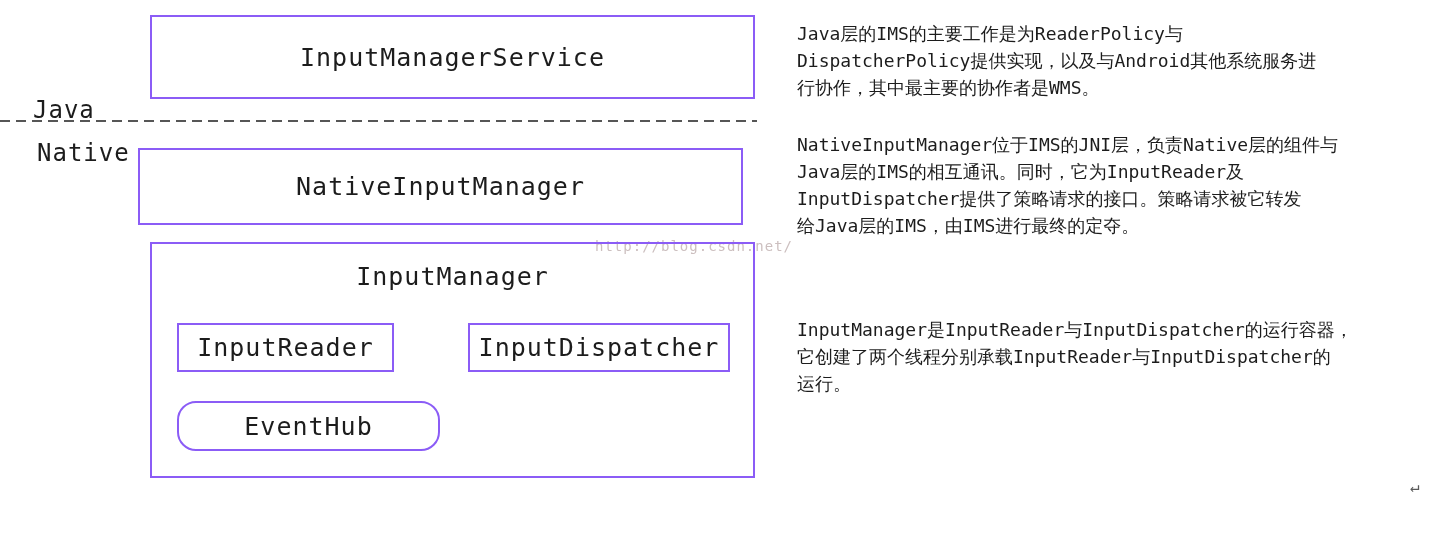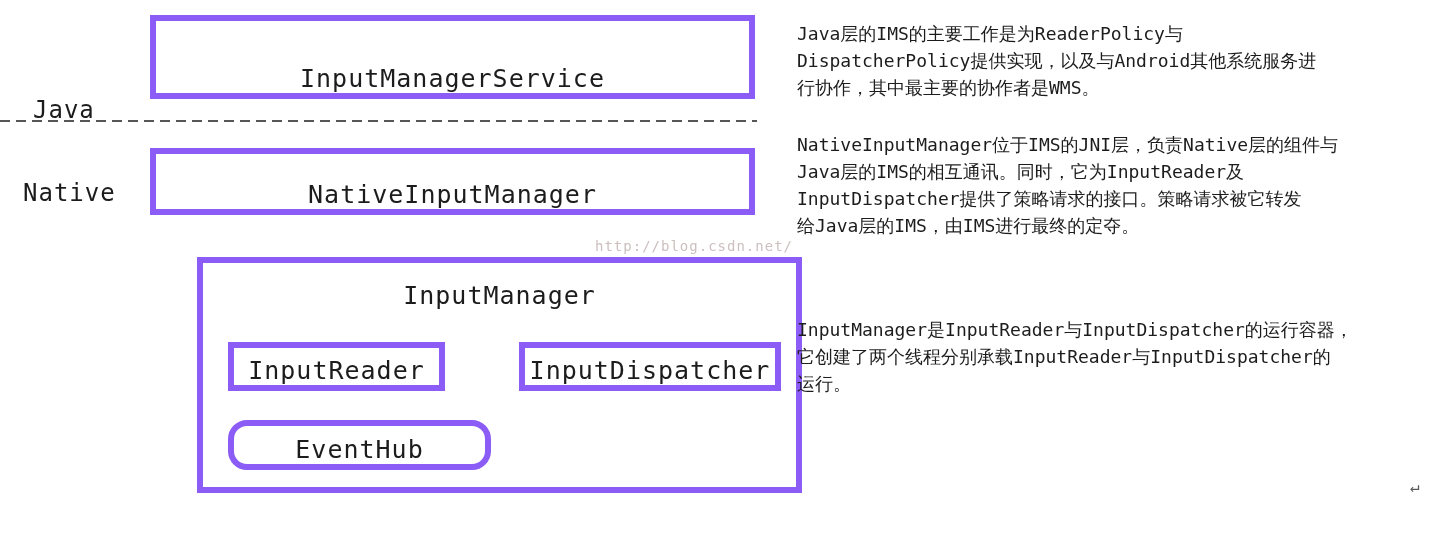--- a/index.html
+++ b/index.html
@@ -17,52 +17,52 @@
   }
   .stage {
     position: absolute;
     left: 0; top: 0;
     width: 1440px; height: 534px;
   }
   
   .dbox {
     position: absolute;
     box-sizing: border-box;
-    border: 6px solid #8b5cf6;
+    border: 2px solid #8b5cf6;
     background: #ffffff;
     display: flex;
-    align-items: flex-end;
+    align-items: center;
     justify-content: center;
     font-size: 25px;
     letter-spacing: 1px;
     white-space: nowrap;
   }
   #box-ims { left: 150px; top: 15px;  width: 605px; height: 84px; }
-  #box-nim { left: 150px; top: 148px; width: 605px; height: 67px; }
-  #box-im  { left: 150px; top: 257px; width: 605px; height: 236px; background: transparent; margin-left: 47px; }
+  #box-nim { left: 138px; top: 148px; width: 605px; height: 77px; }
+  #box-im  { left: 150px; top: 242px; width: 605px; height: 236px; background: transparent; }
   #box-im-title {
     position: absolute;
     left: 0; top: 18px;
     width: 100%;
     text-align: center;
     font-size: 25px;
     letter-spacing: 1px;
   }
   #box-reader     { left: 25px;  top: 79px;  width: 217px; height: 49px; }
   #box-dispatcher { left: 316px; top: 79px;  width: 262px; height: 49px; }
   #box-eventhub   { left: 25px;  top: 157px; width: 263px; height: 50px; border-radius: 19px; }
 
   
   .layer-label {
     position: absolute;
     font-size: 24px;
     letter-spacing: 1px;
   }
   #label-java   { left: 33px; top: 82px; margin-top: 14px; }
-  #label-native { left: 23px; top: 139px; margin-top: 40px; }
+  #label-native { left: 37px; top: 139px; }
   #layer-divider {
     position: absolute;
     left: 0; top: 120px;
     width: 757px; height: 2px;
     background: repeating-linear-gradient(90deg, #565656 0 10px, transparent 10px 16px);
   }
 
   
   #watermark {
     position: absolute;

